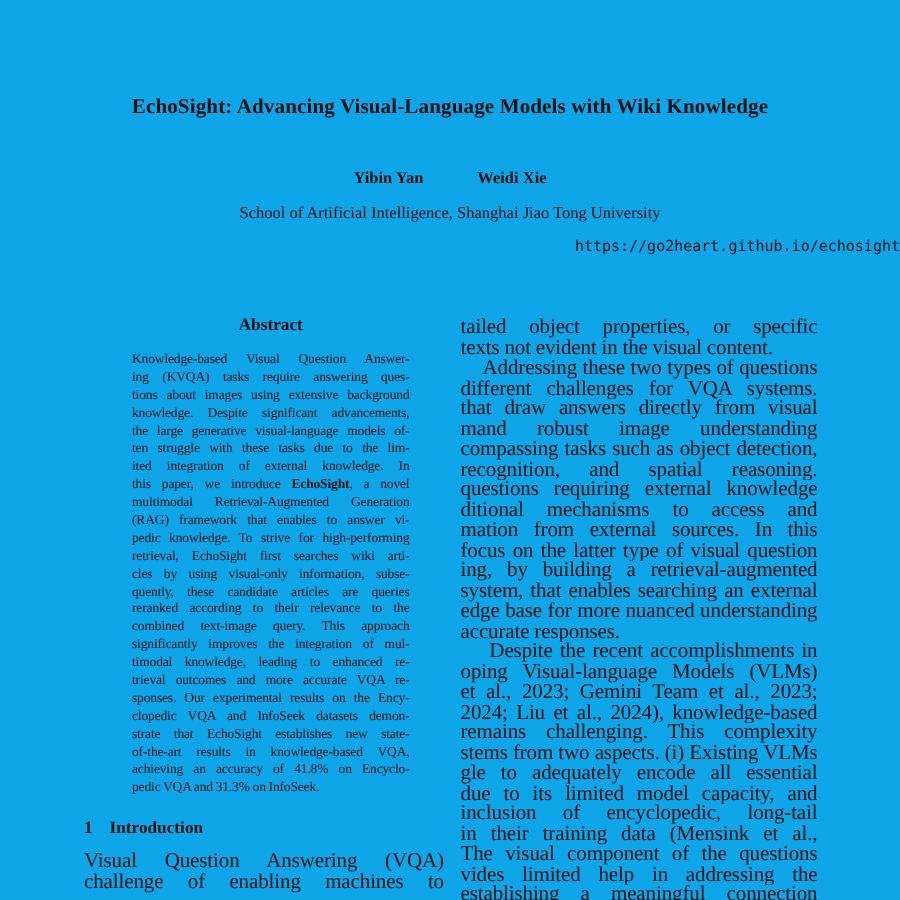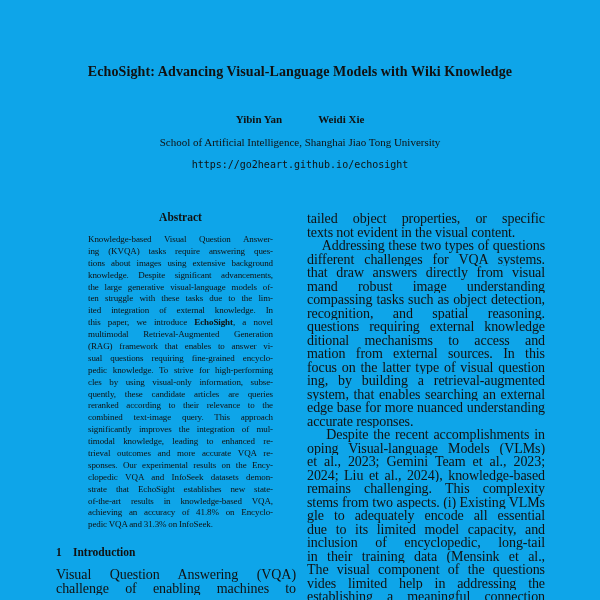--- a/index.html
+++ b/index.html
@@ -12,21 +12,21 @@
   .title { position: absolute; top: 64px; left: 0; width: 600px; text-align: center;
            font-size: 14px; font-weight: bold; margin: 0; letter-spacing: 0.1px; }
 
   .authors { position: absolute; top: 113px; left: 0; width: 600px;
              display: flex; justify-content: center; gap: 36px;
              font-weight: bold; font-size: 11px; align-items: center; }
 
   .affiliation { position: absolute; top: 136px; left: 0; width: 600px;
                  text-align: center; font-size: 11px; }
 
-  .url-row { position: absolute; top: 154px; left: 0; width: 600px; text-align: center; }
+  .url-row { position: absolute; top: 154px; left: 0; width: 600px; text-align: right; }
   .url-row a { font-family: "DejaVu Sans Mono", "Liberation Mono", monospace;
                font-size: 10px; color: #111111; text-decoration: none; }
 
   .col-left  { position: absolute; left: 56px;  top: 205px; width: 240px; }
   .col-right { position: absolute; left: 307px; top: 205px; width: 238px; padding-top: 7px; }
 
   .abs-wrap { margin-left: 32px; margin-right: 23px; }
   .abs-head { text-align: center; font-size: 11.5px; font-weight: bold;
               margin-top: 5px; line-height: 14px; margin-bottom: 10px; }
 
@@ -71,22 +71,22 @@
             <div class="line">Knowledge-based Visual Question Answer-</div>
             <div class="line">ing (KVQA) tasks require answering ques-</div>
             <div class="line">tions about images using extensive background</div>
             <div class="line">knowledge. Despite significant advancements,</div>
             <div class="line">the large generative visual-language models of-</div>
             <div class="line">ten struggle with these tasks due to the lim-</div>
             <div class="line">ited integration of external knowledge. In</div>
             <div class="line">this paper, we introduce <b>EchoSight</b>, a novel</div>
             <div class="line">multimodal Retrieval-Augmented Generation</div>
             <div class="line">(RAG) framework that enables to answer vi-</div>
-            <div class="line">sual questions requiring fine-grained encyclo-</div>
             <div class="line">pedic knowledge. To strive for high-performing</div>
+            <div class="line">retrieval, EchoSight first searches wiki arti-</div>
             <div class="line">cles by using visual-only information, subse-</div>
             <div class="line">quently, these candidate articles are queries</div>
             <div class="line">reranked according to their relevance to the</div>
             <div class="line">combined text-image query. This approach</div>
             <div class="line">significantly improves the integration of mul-</div>
             <div class="line">timodal knowledge, leading to enhanced re-</div>
             <div class="line">trieval outcomes and more accurate VQA re-</div>
             <div class="line">sponses. Our experimental results on the Ency-</div>
             <div class="line">clopedic VQA and InfoSeek datasets demon-</div>
             <div class="line">strate that EchoSight establishes new state-</div>

